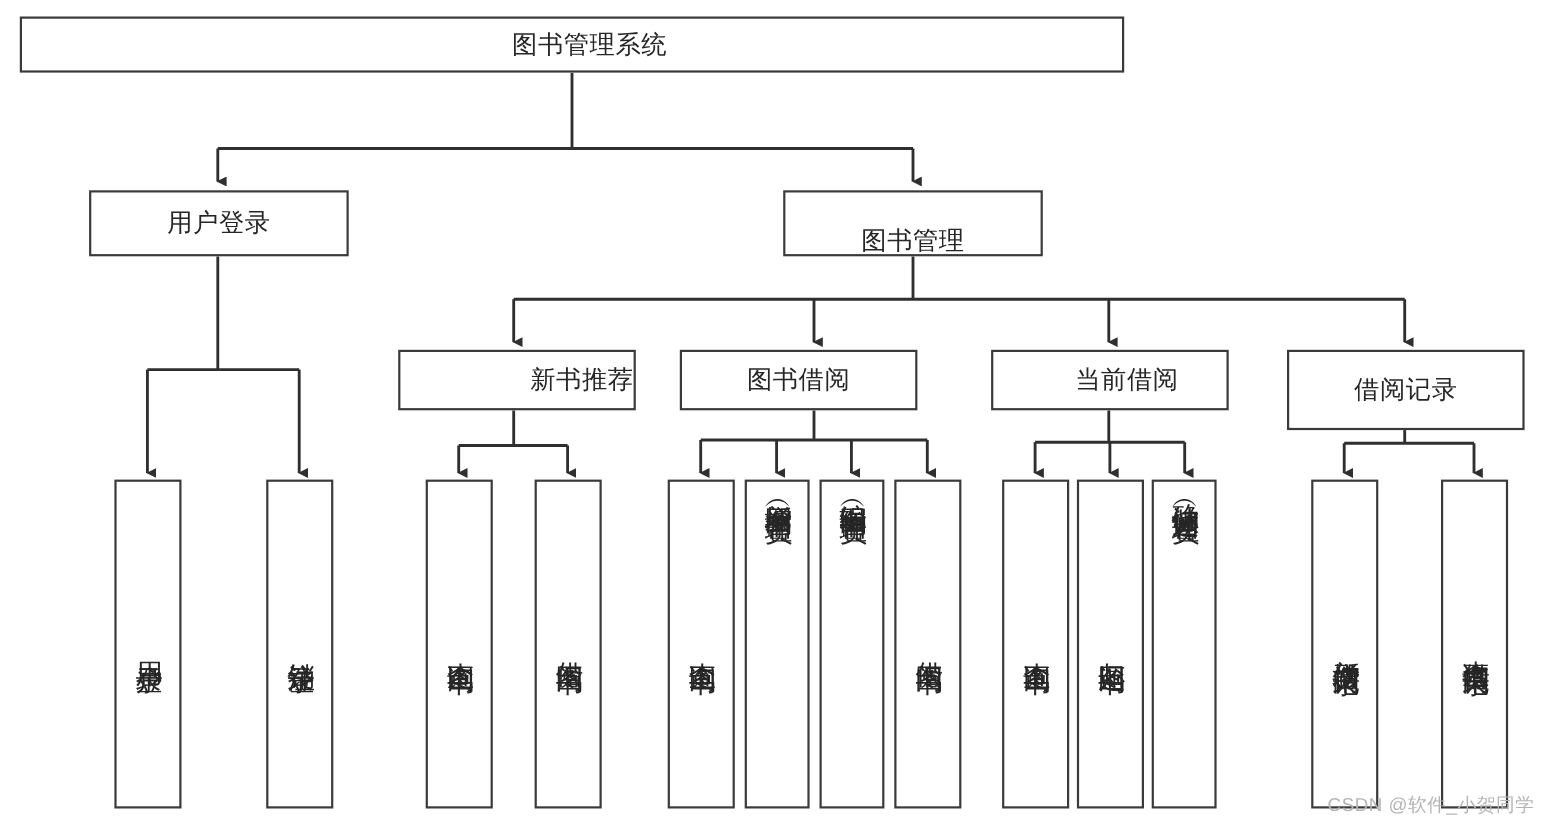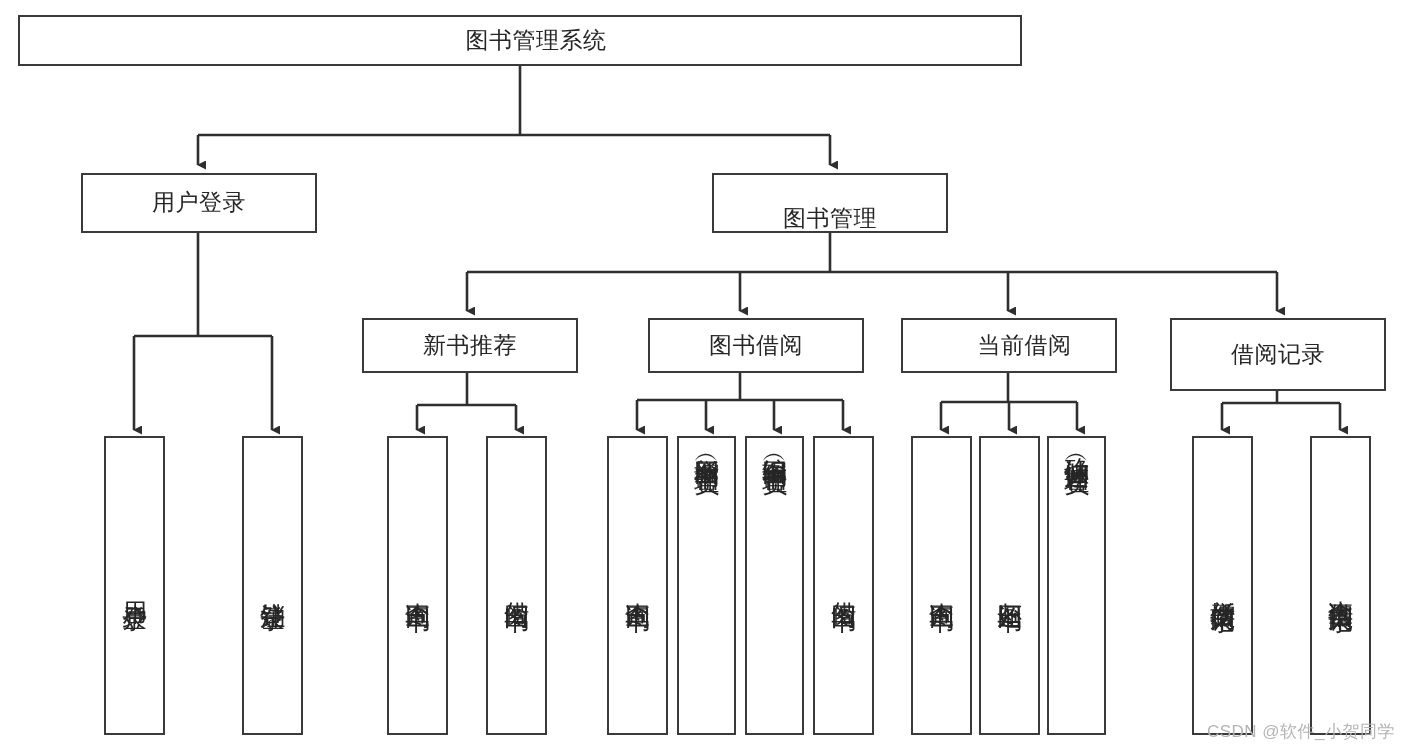--- a/index.html
+++ b/index.html
@@ -135,24 +135,24 @@
     <span class="node-label">图书管理系统</span>
   </div>
 
   <div class="node-box horizontal" style="left:81px; top:173px; width:236px; height:60px;">
     <span class="node-label">用户登录</span>
   </div>
   <div class="node-box horizontal" style="left:712px; top:173px; width:236px; height:60px;align-items:flex-end;">
     <span class="node-label">图书管理</span>
   </div>
 
-  <div class="node-box horizontal" style="left:362px; top:318px; width:216px; height:55px;">
+  <div class="node-box horizontal" style="left:362px; top:318px; width:216px; height:55px;justify-content:flex-end;">
     <span class="node-label">新书推荐</span>
   </div>
-  <div class="node-box horizontal" style="left:648px; top:318px; width:216px; height:55px;">
+  <div class="node-box horizontal" style="left:618px; top:318px; width:216px; height:55px;">
     <span class="node-label">图书借阅</span>
   </div>
   <div class="node-box horizontal" style="left:901px; top:318px; width:216px; height:55px;padding-left:31px;">
     <span class="node-label">当前借阅</span>
   </div>
   <div class="node-box horizontal" style="left:1170px; top:318px; width:216px; height:73px;">
     <span class="node-label">借阅记录</span>
   </div>
 
   <div class="node-box vertical centered" style="left:104px; top:436px; width:61px; height:299px;">

